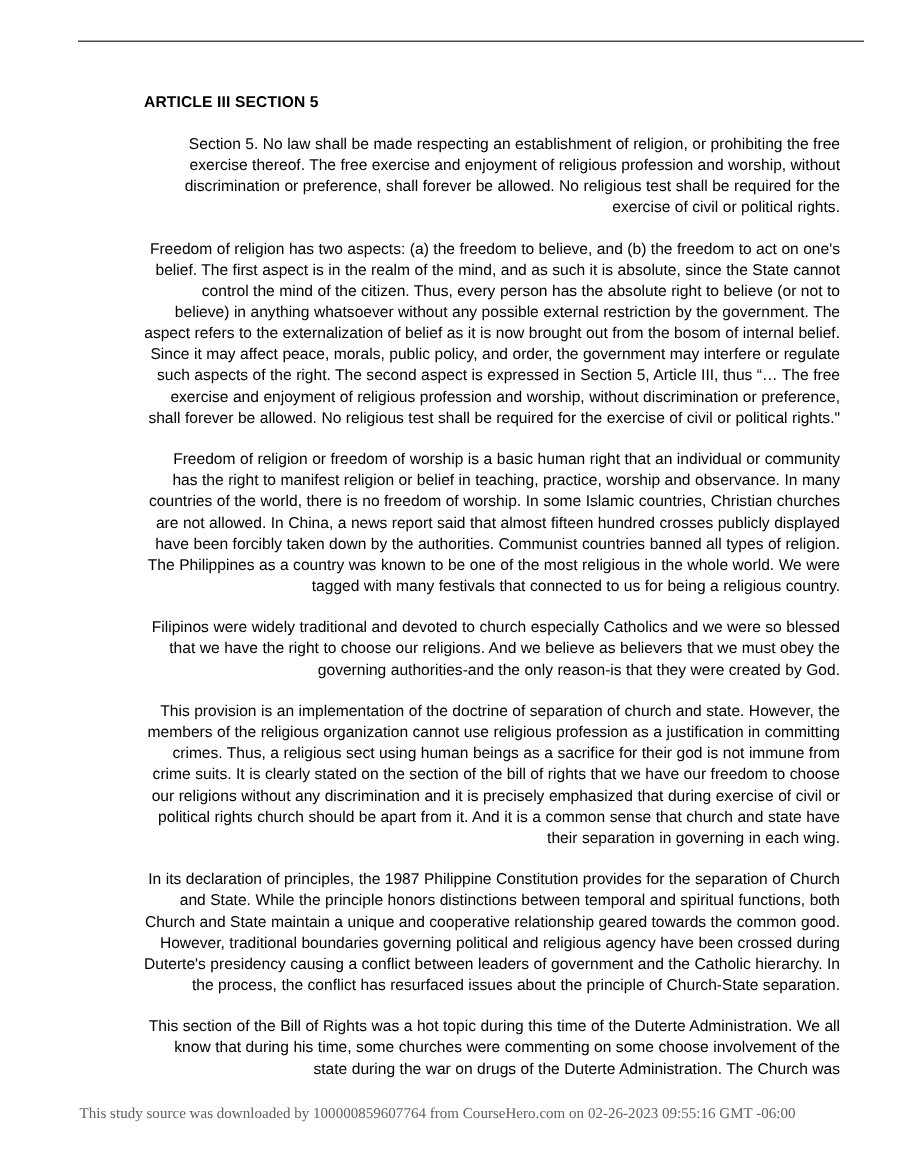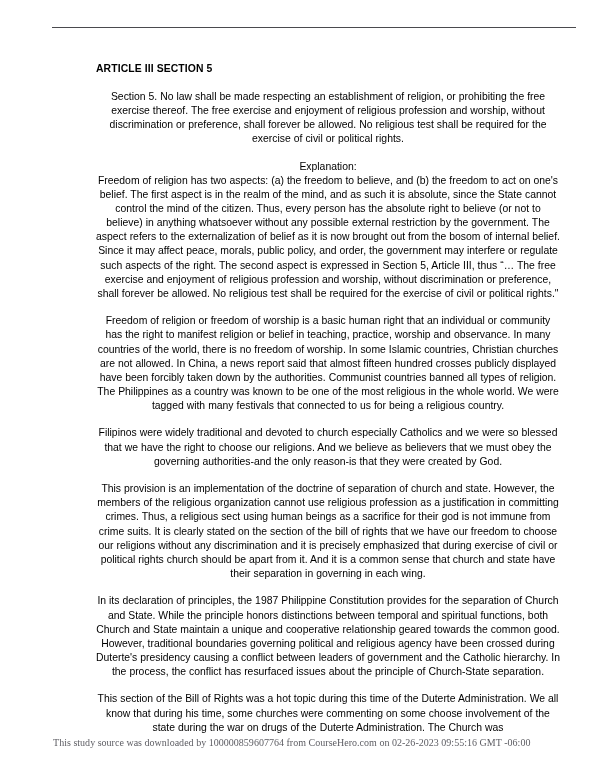--- a/index.html
+++ b/index.html
@@ -40,21 +40,21 @@
     font-size: 10.4px;
     font-weight: bold;
     line-height: 14px;
     letter-spacing: 0.1px;
     margin: 0 0 14px 0;
   }
   .para {
     font-size: 10.4px;
     line-height: 14.1px;
     margin: 0 0 13.5px 0;
-    text-align: center;
+    text-align: right;
     word-spacing: 0.1px;
   }
   .para.tight {
     margin-bottom: 0;
   }
   .para-group {
     margin: 0 0 13.5px 0;
   }
   .para-group .para {
     margin-bottom: 0;
@@ -91,21 +91,20 @@
 
   <div class="top-rule"></div>
 
   <div class="content">
 
     <h1 class="doc-title">ARTICLE III SECTION 5</h1>
 
     <p class="para">Section 5. No law shall be made respecting an establishment of religion, or prohibiting the free exercise thereof. The free exercise and enjoyment of religious profession and worship, without discrimination or preference, shall forever be allowed. No religious test shall be required for the exercise of civil or political rights.</p>
 
     <div class="para-group">
-      <p class="para tight">Explanation:</p>
       <p class="para tight">Freedom of religion has two aspects: (a) the freedom to believe, and (b) the freedom to act on one's belief. The first aspect is in the realm of the mind, and as such it is absolute, since the State cannot control the mind of the citizen. Thus, every person has the absolute right to believe (or not to believe) in anything whatsoever without any possible external restriction by the government. The aspect refers to the externalization of belief as it is now brought out from the bosom of internal belief. Since it may affect peace, morals, public policy, and order, the government may interfere or regulate such aspects of the right. The second aspect is expressed in Section 5, Article III, thus “… The free exercise and enjoyment of religious profession and worship, without discrimination or preference, shall forever be allowed. No religious test shall be required for the exercise of civil or political rights."</p>
     </div>
 
     <p class="para">Freedom of religion or freedom of worship is a basic human right that an individual or community has the right to manifest religion or belief in teaching, practice, worship and observance. In many countries of the world, there is no freedom of worship. In some Islamic countries, Christian churches are not allowed. In China, a news report said that almost fifteen hundred crosses publicly displayed have been forcibly taken down by the authorities. Communist countries banned all types of religion. The Philippines as a country was known to be one of the most religious in the whole world. We were tagged with many festivals that connected to us for being a religious country.</p>
 
     <p class="para">Filipinos were widely traditional and devoted to church especially Catholics and we were so blessed that we have the right to choose our religions. And we believe as believers that we must obey the governing authorities-and the only reason-is that they were created by God.</p>
 
     <p class="para">This provision is an implementation of the doctrine of separation of church and state. However, the members of the religious organization cannot use religious profession as a justification in committing crimes. Thus, a religious sect using human beings as a sacrifice for their god is not immune from crime suits. It is clearly stated on the section of the bill of rights that we have our freedom to choose our religions without any discrimination and it is precisely emphasized that during exercise of civil or political rights church should be apart from it. And it is a common sense that church and state have their separation in governing in each wing.</p>
 
     <p class="para">In its declaration of principles, the 1987 Philippine Constitution provides for the separation of Church and State. While the principle honors distinctions between temporal and spiritual functions, both Church and State maintain a unique and cooperative relationship geared towards the common good. However, traditional boundaries governing political and religious agency have been crossed during Duterte's presidency causing a conflict between leaders of government and the Catholic hierarchy. In the process, the conflict has resurfaced issues about the principle of Church-State separation.</p>

